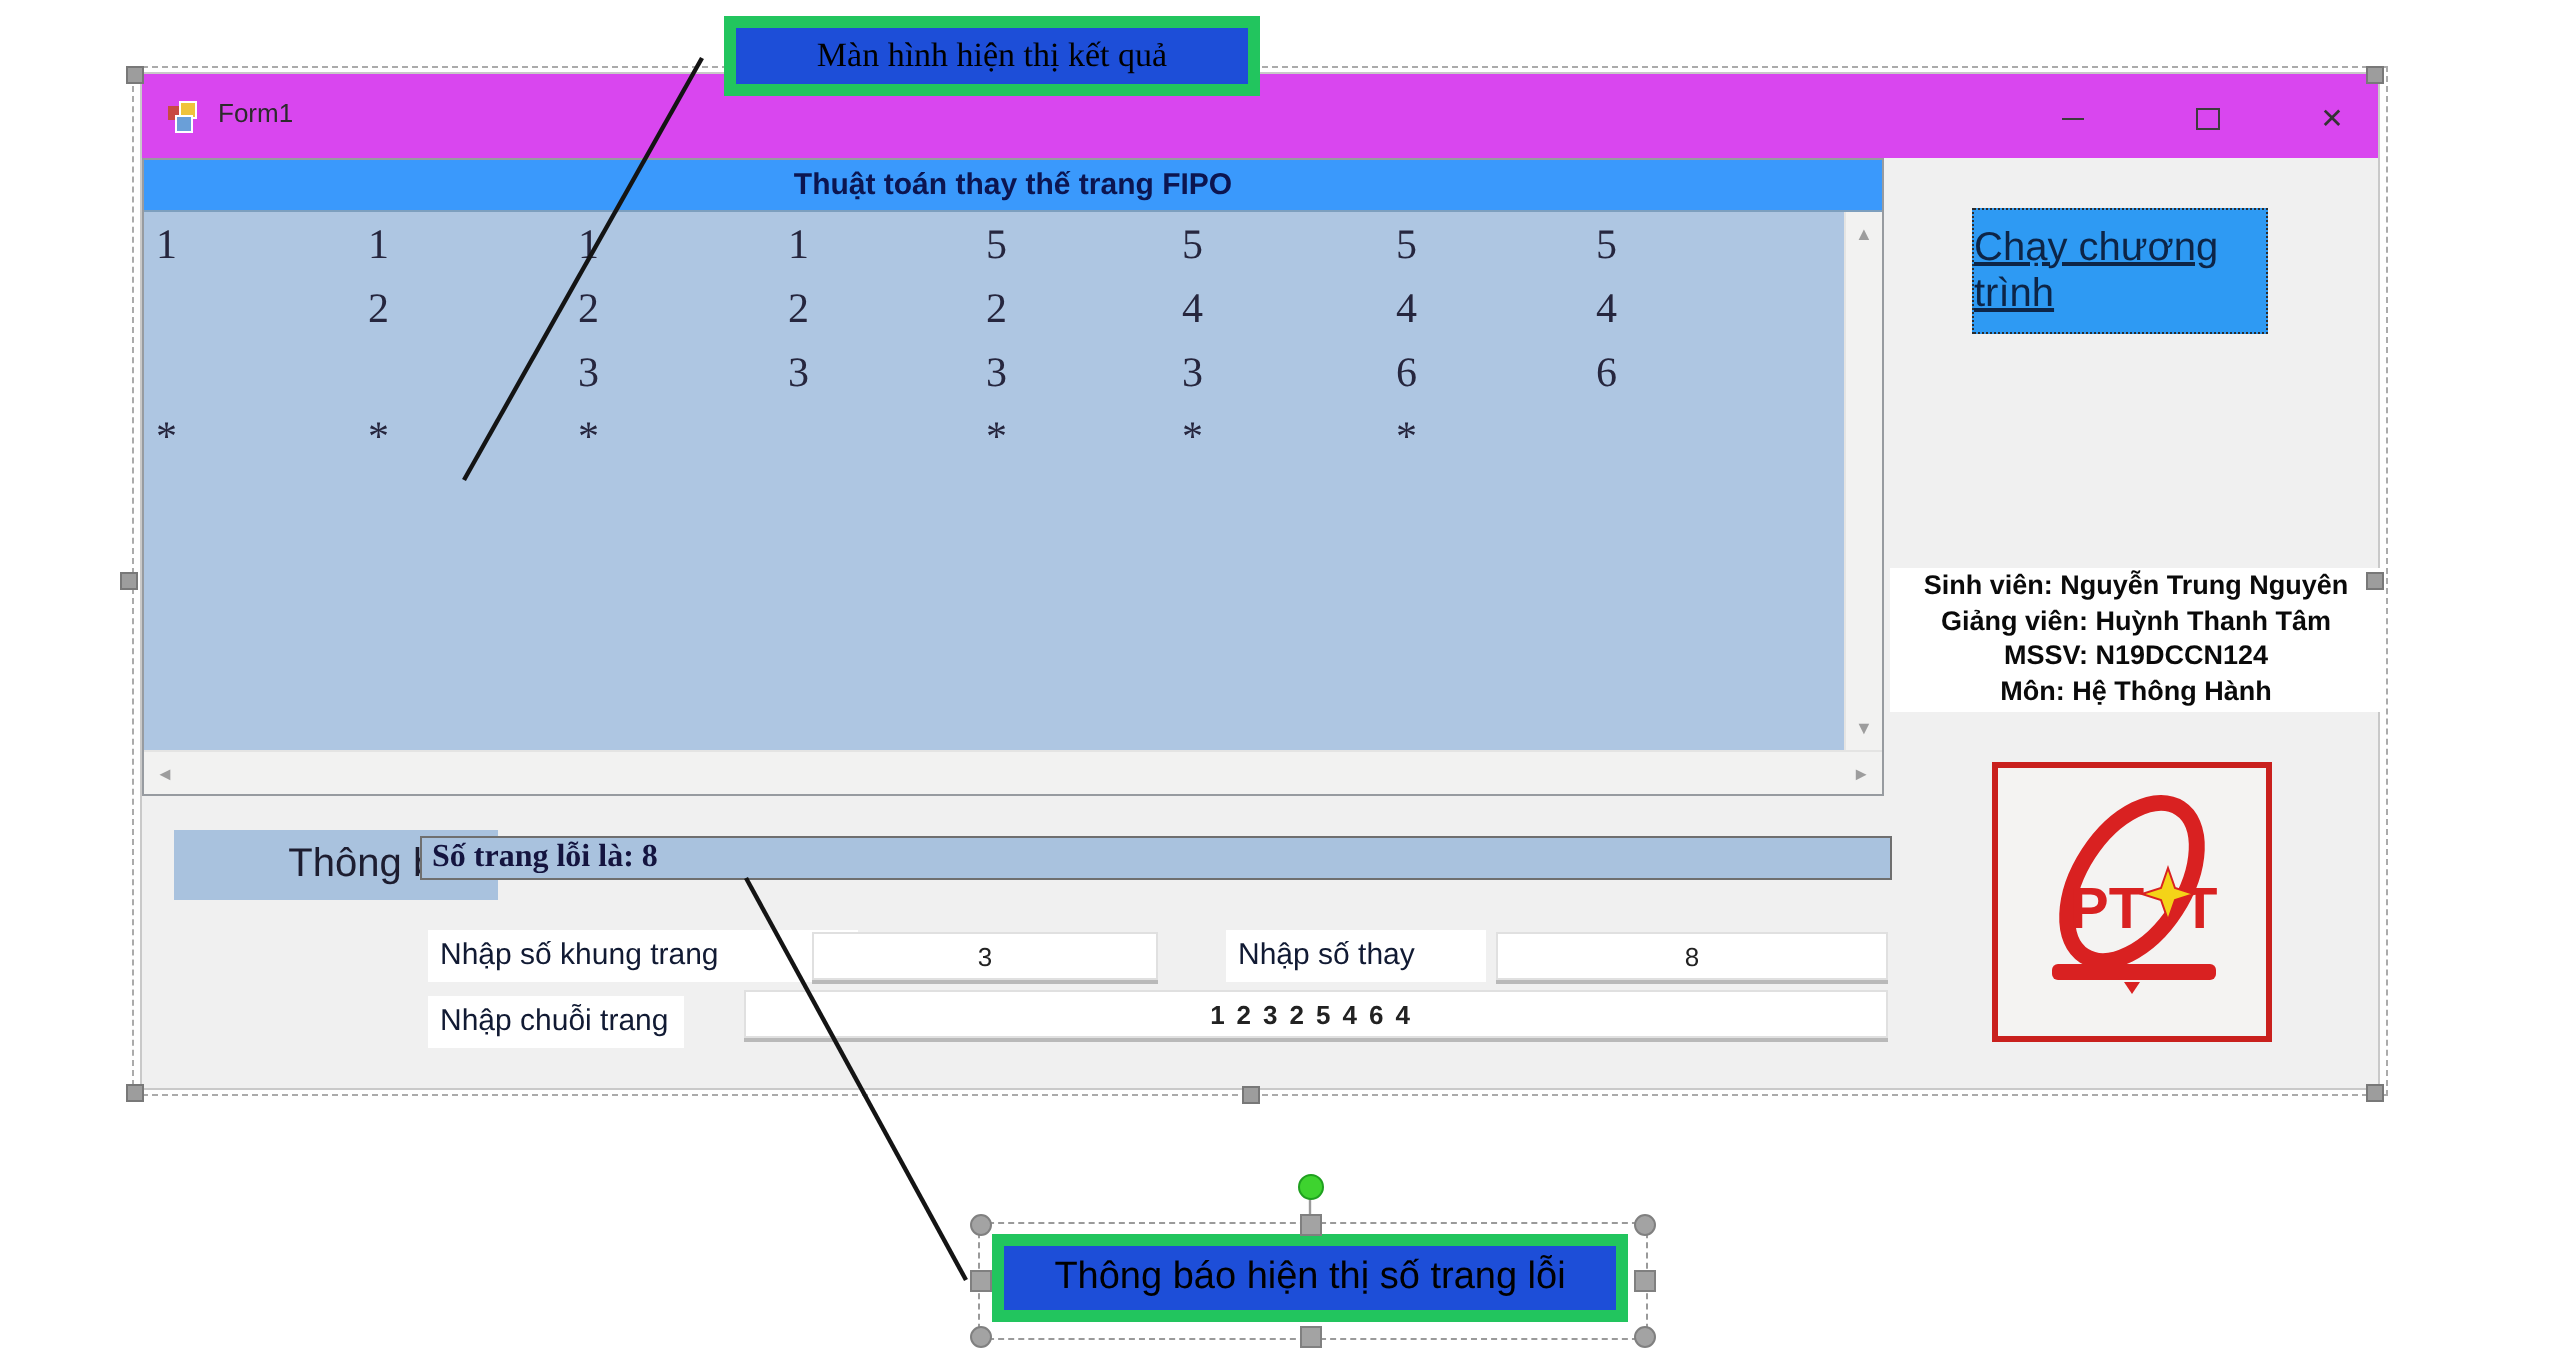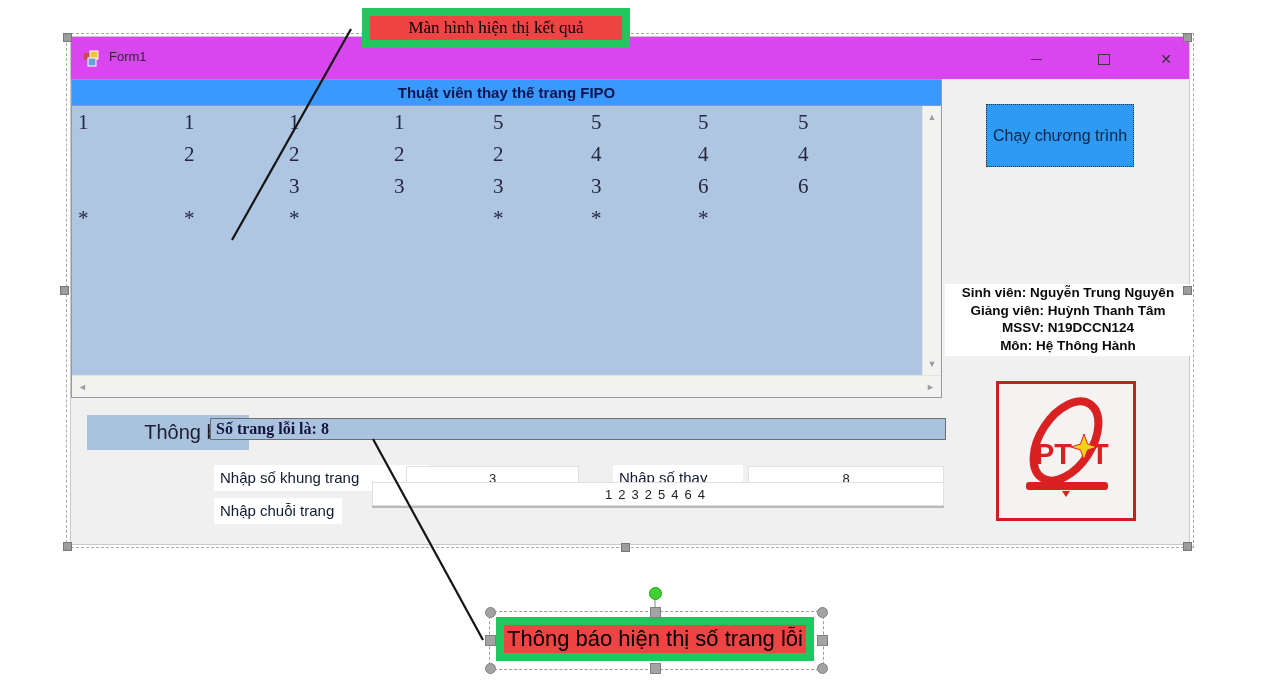--- a/index.html
+++ b/index.html
@@ -32,21 +32,21 @@
   .grid-col{position:absolute;top:1px;width:90px;}
   .grid-cell{height:32px;font-family:"Liberation Serif","DejaVu Serif",serif;font-size:21px;
              color:#26263e;line-height:30px;}
   .vscroll{flex:0 0 18px;background:#f2f2f1;position:relative;border-left:1px solid #e4e4e3;}
   .vscroll .arr{position:absolute;left:0;width:100%;text-align:center;font-size:9px;color:#9d9d9d;}
   .hscroll{flex:0 0 22px;background:#f2f2f1;display:flex;align-items:center;justify-content:space-between;
            padding:0 6px;font-size:9px;color:#9d9d9d;border-top:1px solid #e4e4e3;box-sizing:border-box;}
 
   
   .btn{position:absolute;display:flex;align-items:center;justify-content:center;
-       background:var(--button-blue);color:#0d2547;font-size:16px;cursor:default;box-sizing:border-box;}
+       background:var(--button-blue);color:#0d2547;font-size:20px;cursor:default;box-sizing:border-box;text-decoration:underline;}
   .btn-run{left:915px;top:67px;width:148px;height:63px;border:1px dotted #2c2c2c;}
   .btn-reset{left:915px;top:161px;width:148px;height:62px;border:2px solid #f7fafc;box-shadow:0 0 0 1px #c6c6c6;}
 
   
   .credits{position:absolute;left:874px;top:247px;width:246px;height:72px;background:#ffffff;
            text-align:center;font-weight:bold;font-size:13.5px;line-height:17.5px;color:#0a0a0a;}
 
   
   .notice-label{position:absolute;left:16px;top:378px;width:114px;height:35px;background:var(--notice-bg);
                 display:flex;align-items:center;justify-content:center;font-size:20px;color:#1d1d30;padding-left:48px;}
@@ -59,25 +59,25 @@
              line-height:26px;padding-left:6px;box-sizing:border-box;}
   .txt{position:absolute;height:24px;background:#fff;border:1px solid #e0e0e0;box-shadow:0 2px 0 #b9b9b9;
        box-sizing:border-box;text-align:center;font-size:13px;color:#222;font-family:"Liberation Sans","DejaVu Sans",sans-serif;}
   .txt.seq{letter-spacing:6px;}
 
   
   .logo-box{position:absolute;left:925px;top:344px;width:140px;height:140px;background:#f4f3f2;
             border:3px solid #c9201d;box-sizing:border-box;}
 
   
-  .callout{position:absolute;background:#ef4444;border:8px solid #22c55e;display:flex;align-items:center;
+  .callout{position:absolute;background:#1d4ed8;border:6px solid #22c55e;display:flex;align-items:center;
            justify-content:center;z-index:50;box-sizing:border-box;}
   .callout-top{left:362px;top:8px;width:268px;height:40px;font-family:"Liberation Serif","DejaVu Serif",serif;
                font-size:17px;color:#000;}
-  .callout-bottom{left:496px;top:617px;width:318px;height:44px;font-size:22px;color:#000;}
+  .callout-bottom{left:496px;top:617px;width:318px;height:44px;font-size:19px;color:#000;}
   .sel-rect{position:absolute;left:489px;top:611px;width:333px;height:57px;border:1px dashed #9a9a9a;z-index:45;}
   .sel-circle{position:absolute;width:9px;height:9px;border-radius:50%;background:#a3a3a3;border:1px solid #808080;z-index:52;}
   .sel-square{position:absolute;width:9px;height:9px;background:#a3a3a3;border:1px solid #808080;z-index:52;}
   .rot-handle{position:absolute;left:649px;top:587px;width:11px;height:11px;border-radius:50%;
               background:var(--selection-green);border:1px solid #1fa01f;z-index:52;}
 
   .overlay{position:absolute;left:0;top:0;z-index:35;pointer-events:none;}
 </style>
 </head>
 <body>
@@ -107,21 +107,21 @@
       </div>
       <div class="win-btn" style="left:1016px">
         <span class="max-glyph"></span>
       </div>
       <div class="win-btn" style="left:1078px">
         <span class="close-glyph">✕</span>
       </div>
     </div>
 
     <div class="result-panel">
-      <div class="result-header">Thuật viên thay thế trang FIPO</div>
+      <div class="result-header">Thuật toán thay thế trang FIPO</div>
       <div class="result-body">
         <div class="frames-list">
             <div class="grid-col" style="left: 6px;">
               <div class="grid-cell">1</div>
               <div class="grid-cell"></div>
               <div class="grid-cell"></div>
               <div class="grid-cell">*</div>
             </div>
             <div class="grid-col" style="left: 112px;">
               <div class="grid-cell">1</div>
@@ -187,21 +187,21 @@
     </div>
 
     <div class="notice-label">Thông báo</div>
     <div class="fault-banner">Số trang lỗi là: 8</div>
 
     <div class="fld-label" style="left:143px;top:428px;width:215px">Nhập số khung trang</div>
     <input class="txt" style="left: 335px; top: 429px; width: 173px;" value="3">
     <div class="fld-label" style="left:542px;top:428px;width:130px">Nhập số thay</div>
     <input class="txt" style="left: 677px; top: 429px; width: 196px;" value="8">
     <div class="fld-label" style="left:143px;top:461px;width:128px">Nhập chuỗi trang</div>
-    <input class="txt seq" style="left: 301px; top: 445px; width: 572px;" value="12325464">
+    <input class="txt seq" style="left: 301px; top: 458px; width: 572px; font-weight: bold;" value="12325464">
 
     <div class="logo-box">
       <svg width="134" height="134" viewBox="0 0 134 134">
         <ellipse cx="67" cy="57" rx="26" ry="44" fill="none" stroke="#d92121" stroke-width="8" transform="rotate(33 67 57)"></ellipse>
         <text x="36" y="80" font-family="Liberation Sans, sans-serif" font-size="29" font-weight="bold" fill="#d92121">PT</text>
         <text x="92" y="80" font-family="Liberation Sans, sans-serif" font-size="29" font-weight="bold" fill="#d92121">T</text>
         <polygon points="85,50 88.5,60 98,63 88.5,66 85,76 81.5,66 72,63 81.5,60" fill="#f4d318" stroke="#d92121" stroke-width="1"></polygon>
         <rect x="27" y="98" width="82" height="8" rx="3" fill="#d92121"></rect>
         <polygon points="63,107 71,107 67,113" fill="#d92121"></polygon>
       </svg>

